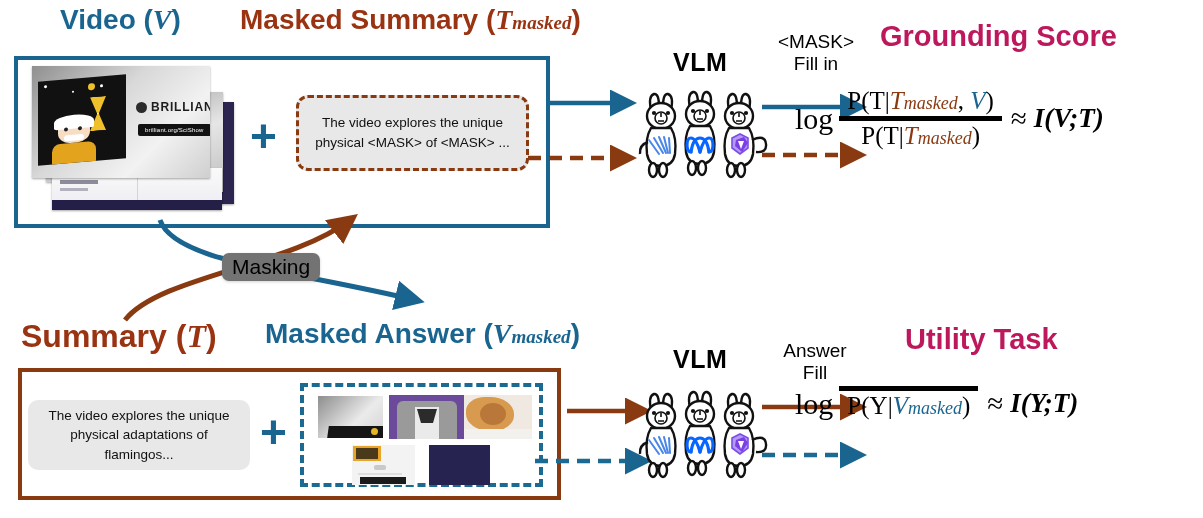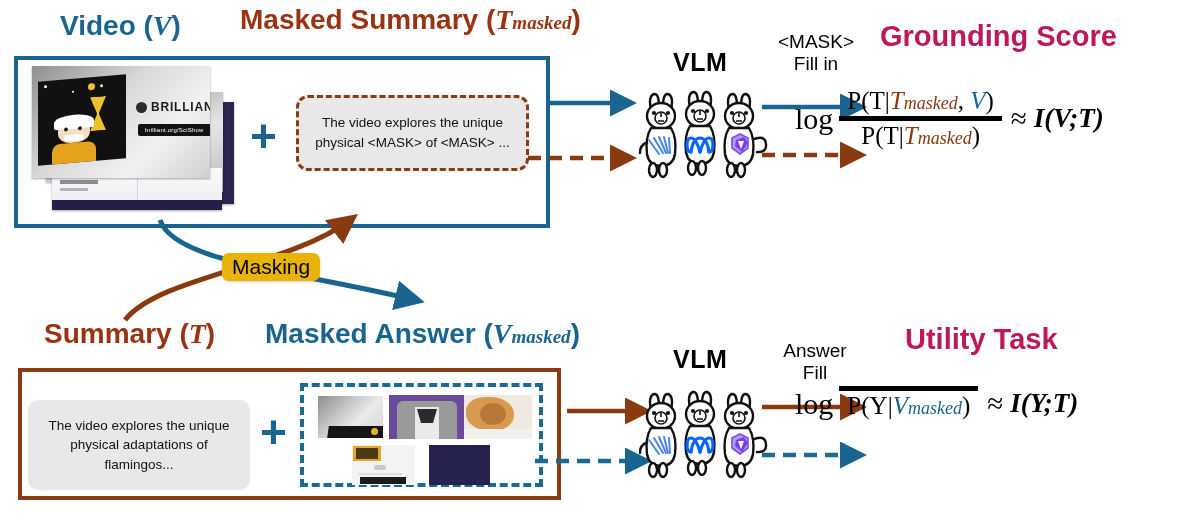--- a/index.html
+++ b/index.html
@@ -49,29 +49,29 @@
   .frac{display:inline-flex;flex-direction:column;align-items:center;}
   .frac .num,.frac .den{font-size:25px;font-style:normal;padding:1px 8px;white-space:nowrap;}
   .frac .bar{height:5px;background:#000;width:100%;}
   .approx{font-size:29px;margin:0 7px 0 9px;}
   .mi{font-size:27px;font-weight:bold;font-style:italic;}
   .v-blue{color:#1A6590;font-style:italic;}
   .v-brown{color:#8A3A10;font-style:italic;}
   .sb{font-size:.72em;font-style:italic;}
 
   
-  .pill{background:#eab308;border-radius:7px;font-size:21px;padding:2px 10px;
+  .pill{background:#737373;border-radius:7px;font-size:21px;padding:2px 10px;
         box-shadow:0 1px 3px rgba(0,0,0,.18);white-space:nowrap;}
 
   svg{overflow:visible;}
 </style>
 </head>
 <body>
 
-<div class="abs title t-blue" style="left:60px;top:6px;font-size:28px;margin-top:6px;">
+<div class="abs title t-blue" style="left:60px;top:6px;font-size:28px;">
   <span>Video (</span><span class="sym">V</span><span>)</span>
 </div>
 
 <div class="abs title t-brown" style="left:240px;top:6px;font-size:28px;">
   <span>Masked Summary (</span><span class="sym">T</span><span class="sub">masked</span><span>)</span>
 </div>
 
 <div class="abs box-blue" style="left:14px;top:56px;width:536px;height:172px;"></div>
 
 <div class="abs" style="left:28px;top:64px;width:210px;height:156px;">
@@ -241,31 +241,31 @@
       <path d="M0,0 L6,3 L0,6 z" fill="#8A3A10"></path>
     </marker>
   </defs>
   <path d="M70,-2 C84,40 200,48 325,78" fill="none" stroke="#1A6590" stroke-width="5" marker-end="url(#mk-blue)"></path>
   <path d="M35,98 C70,54 200,44 260,-2" fill="none" stroke="#8A3A10" stroke-width="5" marker-end="url(#mk-brown)"></path>
 </svg>
 <div class="abs pill" style="left:222px;top:253px;">
   <span>Masking</span>
 </div>
 
-<div class="abs title t-brown" style="left:44px;top:320px;font-size:28px;">
+<div class="abs title t-brown" style="left:21px;top:320px;font-size:32px;">
   <span>Summary (</span><span class="sym">T</span><span>)</span>
 </div>
 
 <div class="abs title t-blue" style="left:265px;top:320px;font-size:28px;">
   <span>Masked Answer (</span><span class="sym">V</span><span class="sub">masked</span><span>)</span>
 </div>
 
 <div class="abs box-brown" style="left:18px;top:368px;width:543px;height:132px;"></div>
 
-<div class="abs bubble" style="left:28px;top:400px;width:222px;height:90px;">
+<div class="abs bubble" style="left:28px;top:400px;width:222px;height:70px;">
   <span>The video explores the unique physical adaptations of flamingos...</span>
 </div>
 
 <div class="abs plus" style="left:260px;top:409px;">+</div>
 
 <div class="abs dash-blue" style="left:300px;top:383px;width:243px;height:104px;">
   <div class="abs" style="left:14px;top:9px;width:65px;height:42px;background:linear-gradient(135deg,#8d8d8d,#ebebeb 60%,#d2d2d2);overflow:hidden;">
     <div style="position:absolute;left:10px;bottom:0;width:58px;height:12px;background:#151515;transform:skewX(-8deg);"></div>
     <div style="position:absolute;right:5px;bottom:3px;width:7px;height:7px;border-radius:50%;background:#e6b325;"></div>
   </div>

